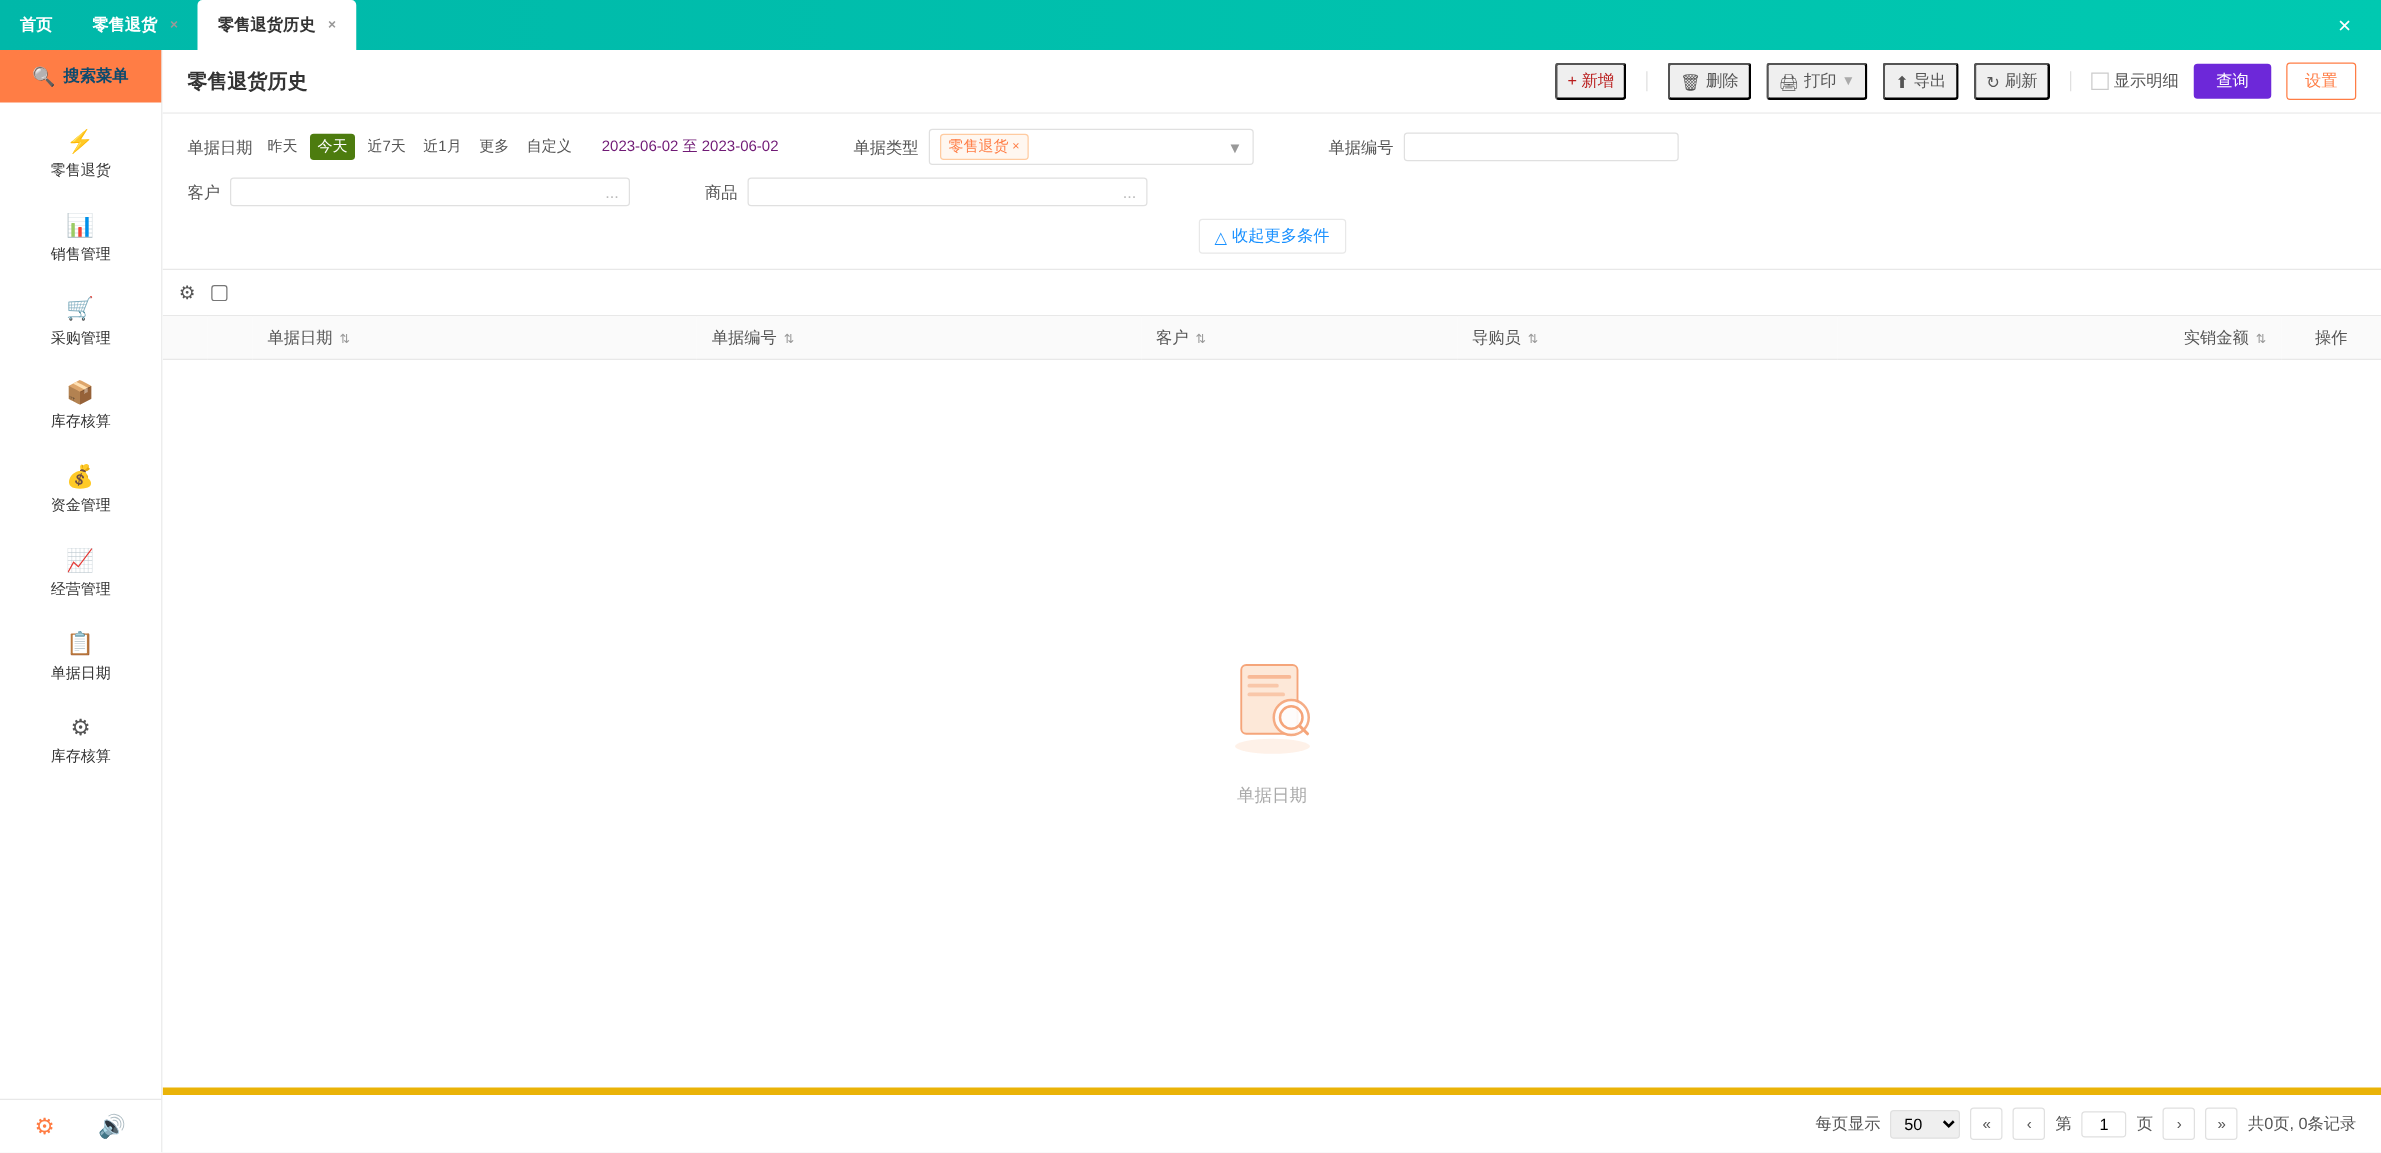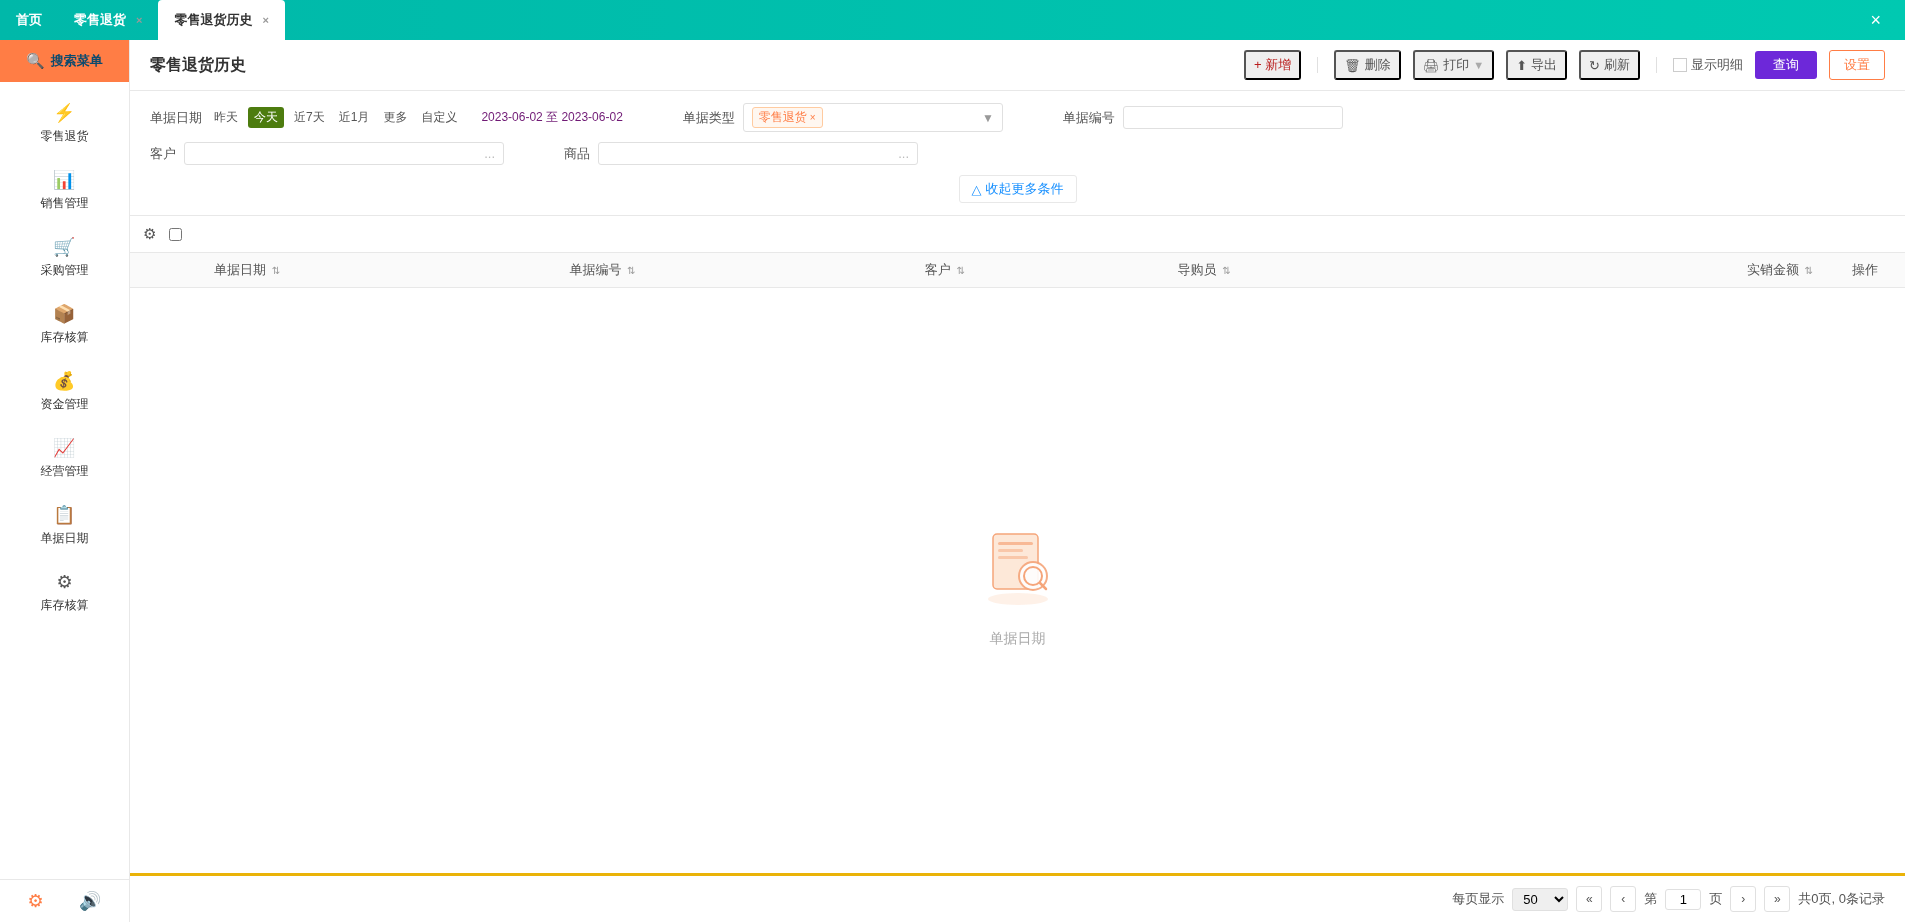--- a/index.html
+++ b/index.html
@@ -391,21 +391,21 @@
       font-size: 14px;
       color: #aaa;
     }
 
     
     .pagination {
       display: flex;
       align-items: center;
       justify-content: flex-end;
       padding: 10px 20px;
-      border-top: 3px solid #eab308;
+      border-top: 6px solid #eab308;
       background: #fff;
       gap: 8px;
       font-size: 13px;
       color: #555;
     }
     .pagination-select {
       border: 1px solid #e0e0e0;
       border-radius: 3px;
       padding: 2px 6px;
       font-size: 13px;

